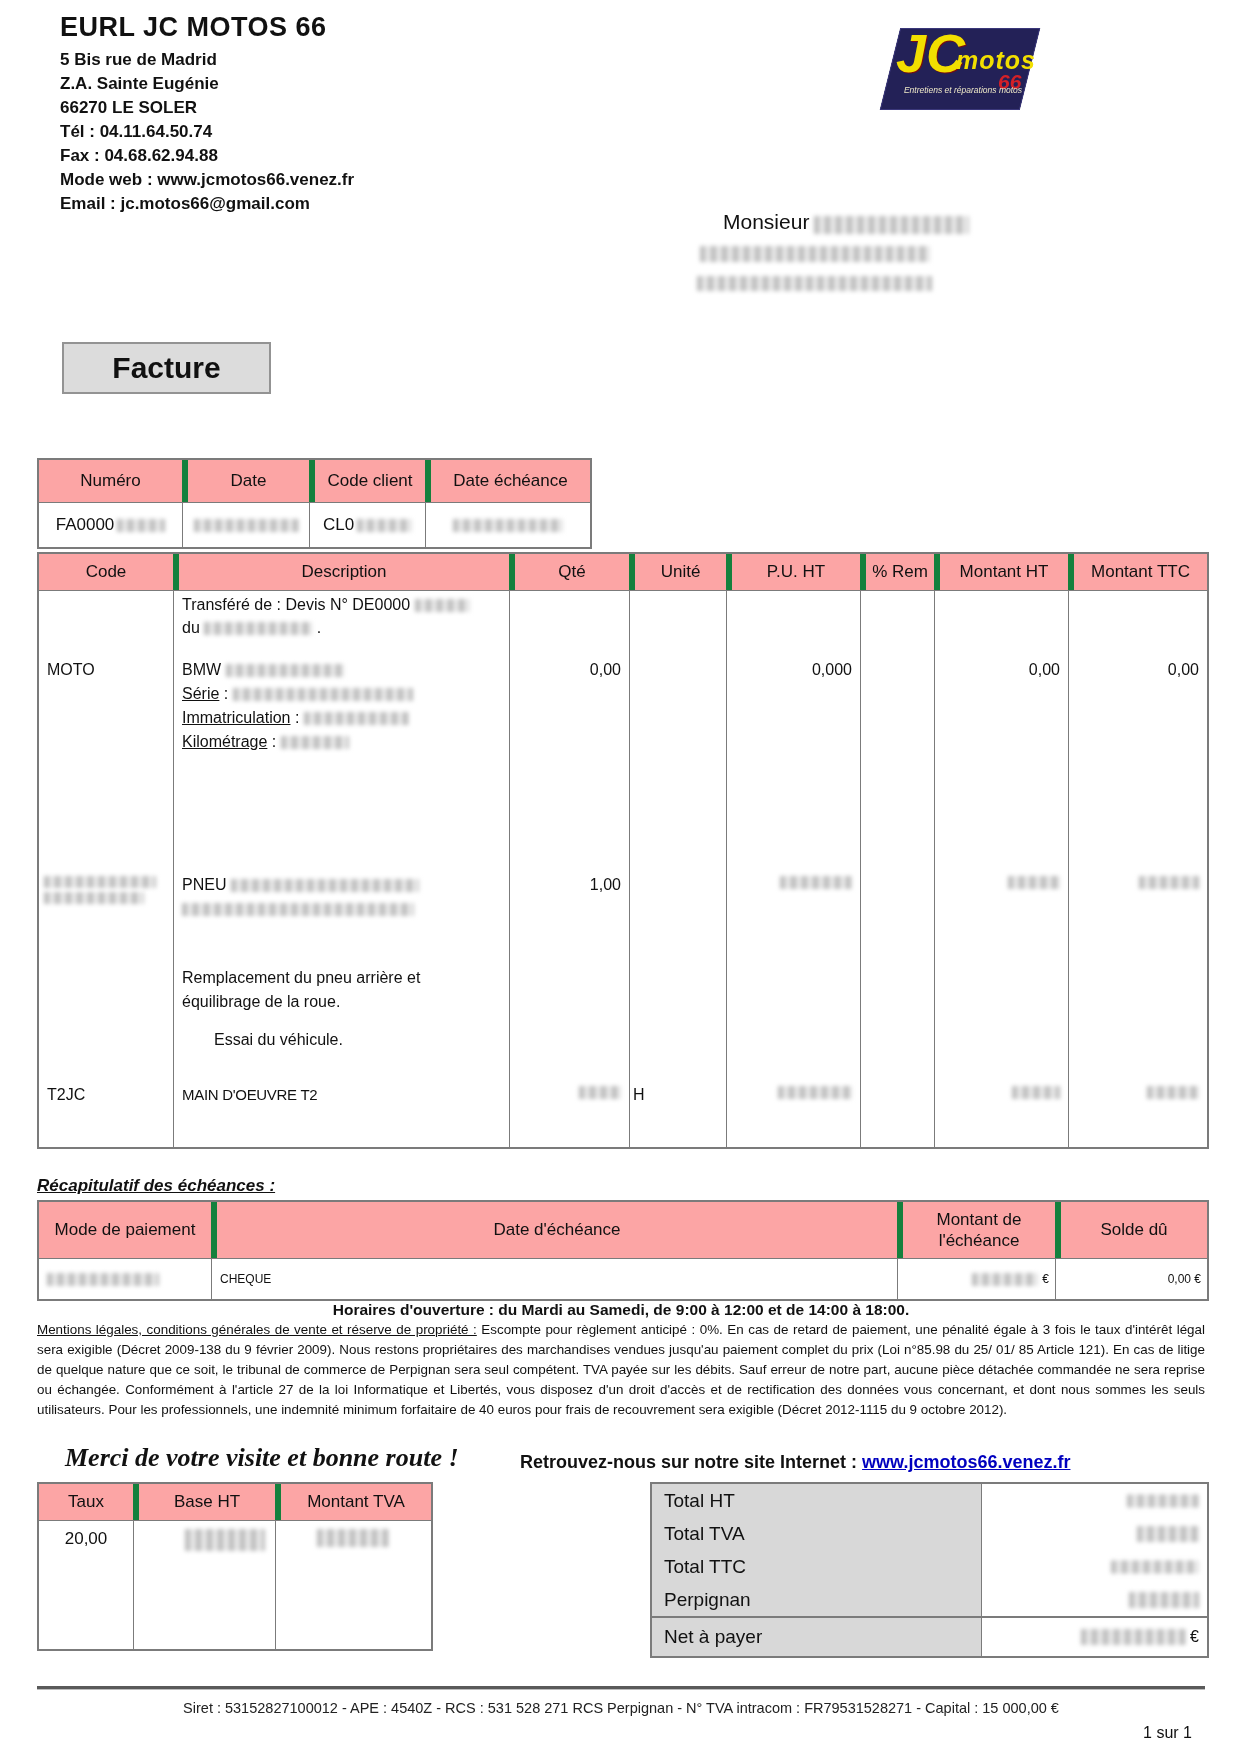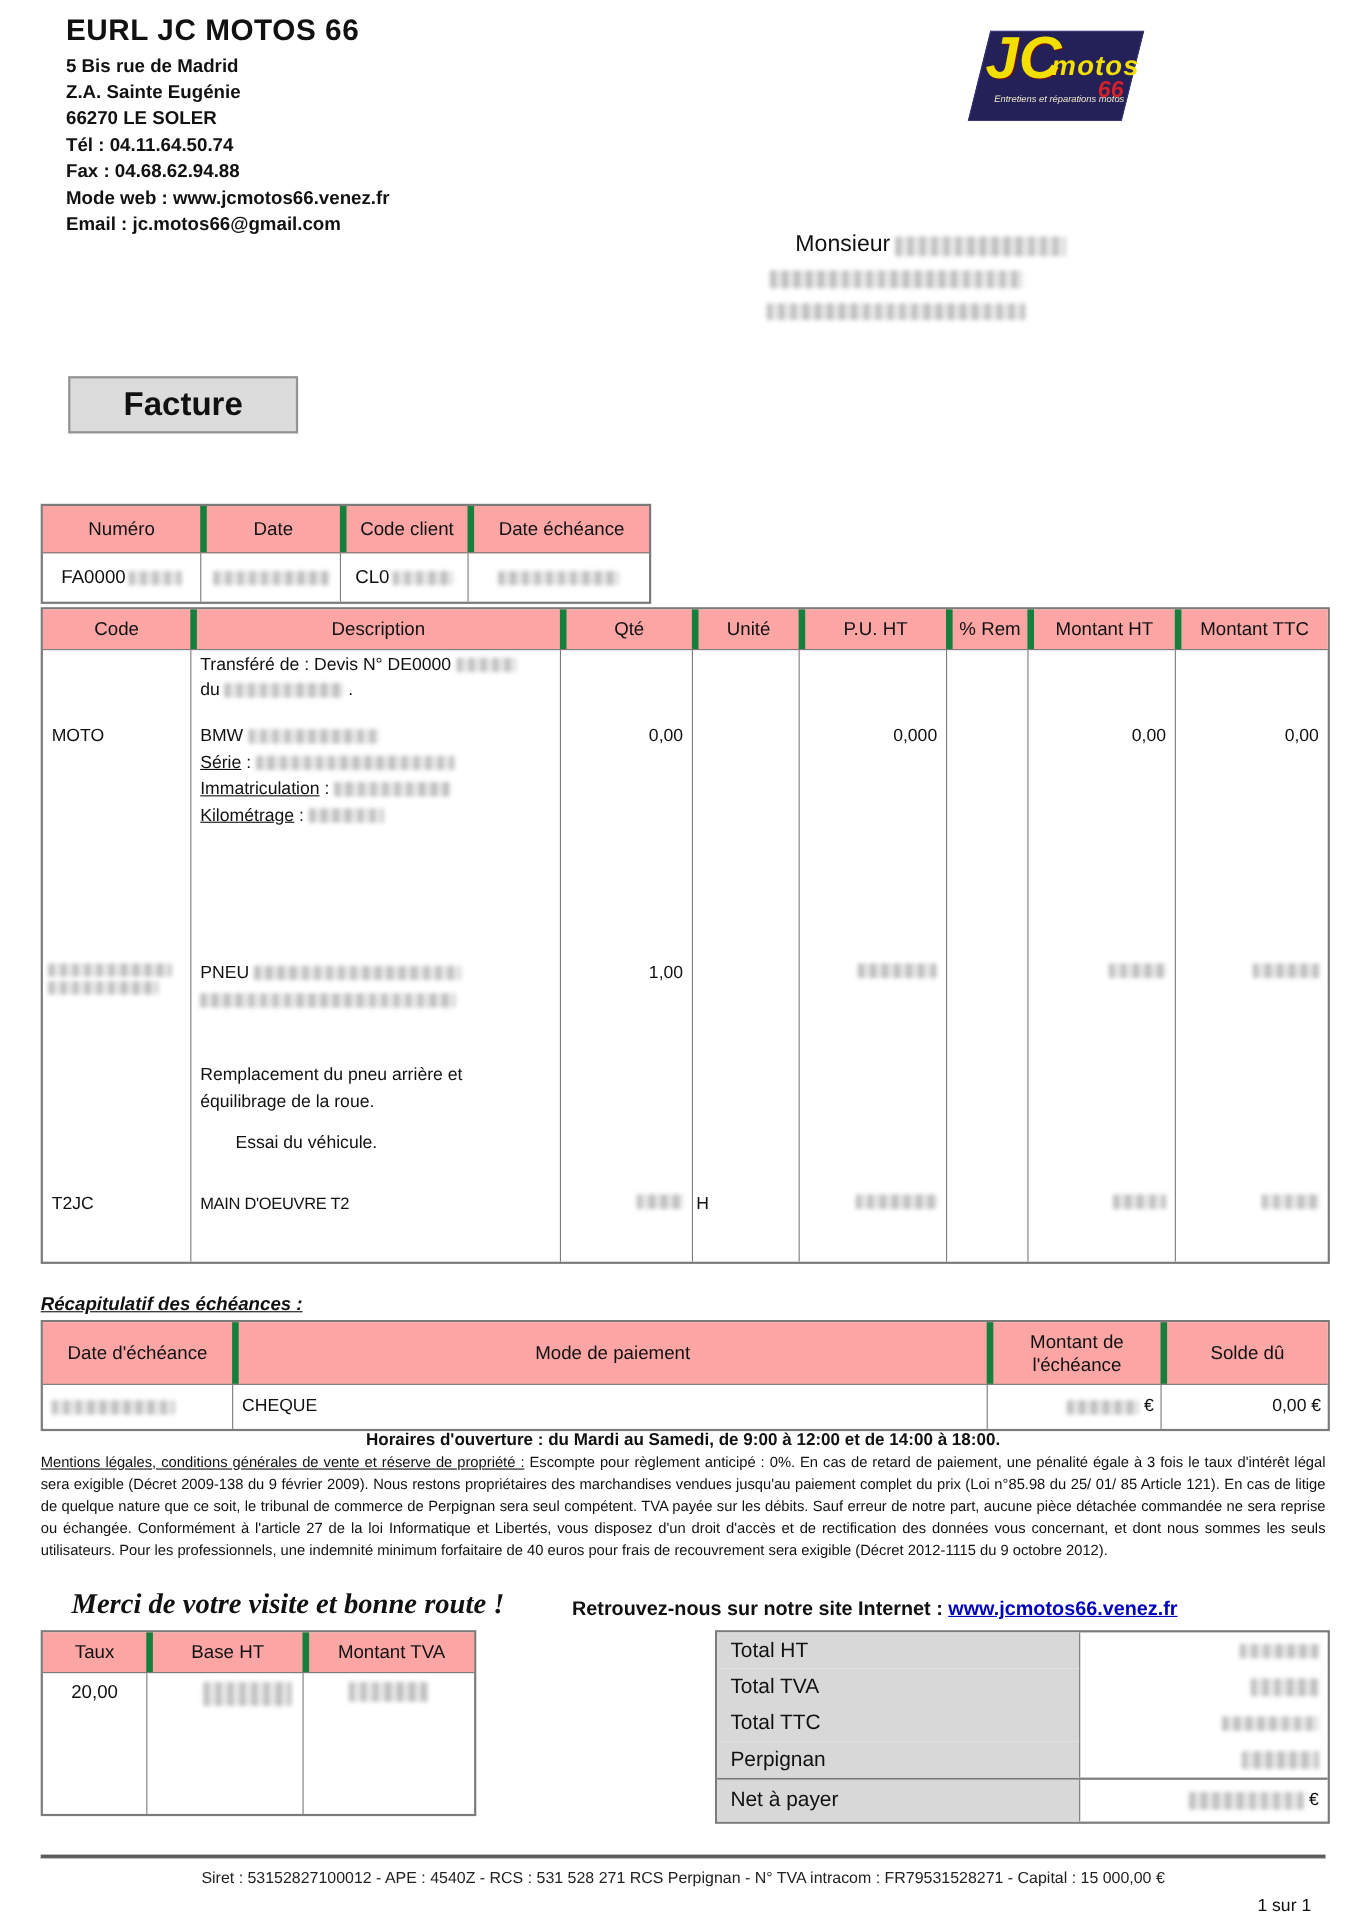--- a/index.html
+++ b/index.html
@@ -64,21 +64,21 @@
   .ll{position:absolute;left:8px;font-size:16px;}
   .u{text-decoration:underline;}
 
   
   .recap-head{left:37px;top:1176px;font-size:17px;font-weight:bold;font-style:italic;
       text-decoration:underline;}
   .recap-tbl{left:37px;top:1200px;width:1168px;}
   .recap-hd{grid-template-columns:172px 686px 158px 1fr;height:56px;border-bottom:1px solid #7b7b7b;}
   .recap-hd > div{line-height:1.25;}
   .recap-bd{grid-template-columns:172px 686px 158px 1fr;height:40px;}
-  .recap-bd > div{display:flex;align-items:center;font-size:16px;}
+  .recap-bd > div{display:flex;align-items:center;font-size:12px;}
 
   
   .hours{left:37px;top:1301px;width:1168px;text-align:center;font-size:15.5px;font-weight:bold;}
   .legal{left:37px;top:1320px;width:1168px;font-size:13.4px;line-height:20px;text-align:justify;}
   .thanks{left:65px;top:1443px;font-size:26px;font-weight:bold;font-style:italic;
       font-family:Liberation Serif, serif;}
   .site-line{left:520px;top:1452px;font-size:18px;font-weight:bold;}
   .site-link{color:#0000bf;text-decoration:underline;cursor:pointer;}
 
   
@@ -252,22 +252,22 @@
       <span class="rd abs" style="right:8px;top:285px;width:60px;"></span>
       <span class="rd abs" style="right:8px;top:495px;width:52px;"></span>
     </div>
   </div>
 </div>
 
 <div class="abs recap-head">Récapitulatif des échéances :</div>
 
 <div class="tbl recap-tbl">
   <div class="grid hd recap-hd">
+    <div>Mode de paiement</div>
     <div>Date d'échéance</div>
-    <div>Mode de paiement</div>
     <div>
       <span>
         <span>Montant de</span><br>
         <span>l'échéance</span>
       </span>
     </div>
     <div>Solde dû</div>
   </div>
   <div class="grid bd recap-bd">
     <div style="padding-left:8px;">

